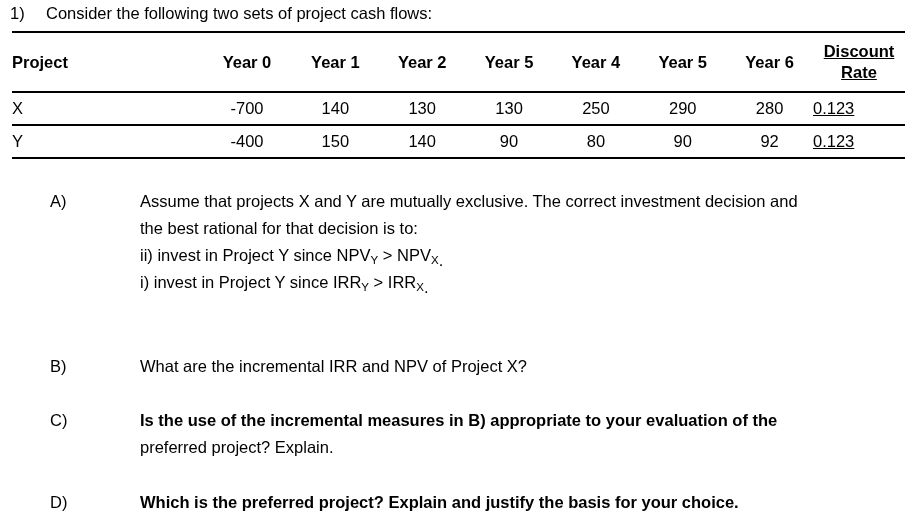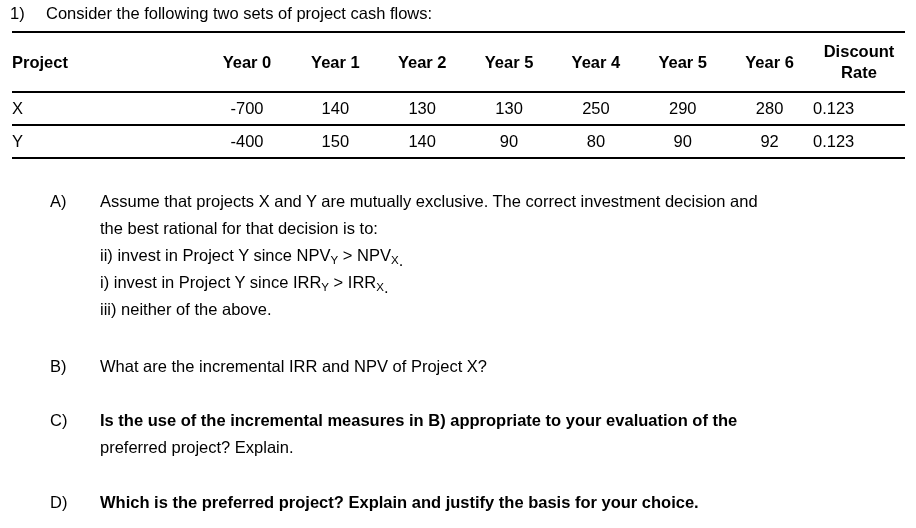--- a/index.html
+++ b/index.html
@@ -67,20 +67,21 @@
     text-align: left;
     padding-left: 7px;
     margin-left: 25px;
   }
   .cash-table th.c-num,
   .cash-table td.c-num {
     text-align: center;
   }
   .cash-table th.c-rate,
   .cash-table td.c-rate {
+    text-decoration: underline;
   }
   
   .cash-table { border-top: 2.5px solid #000; }
   .cash-table tr.head-row > th { border-bottom: 2.5px solid #000; }
   .cash-table tr.body-row > td { border-bottom: 2.5px solid #000; }
 
   
   col.w-project { width: 186px; }
   col.w-y0 { width: 88px; }
   col.w-y { width: 85px; }
@@ -96,20 +97,21 @@
     font-size: 16.5px;
     line-height: 27px;
   }
   .part-label {
     width: 50px;
     flex: 0 0 50px;
     padding-left: 2px;
   }
   .part-body {
     flex: 1 1 auto;
+    margin-left: 40px;
   }
   .part-line { white-space: nowrap; }
 
   #part-a { left: 48px; top: 188px; width: 858px; }
   #part-b { left: 48px; top: 353px; width: 858px; }
   #part-c { left: 48px; top: 407px; width: 820px; }
   #part-d { left: 48px; top: 489px; width: 858px; }
 
   sub {
     font-size: 0.70em;
@@ -189,21 +191,20 @@
     </tbody>
   </table>
 
   <div class="part" id="part-a">
     <span class="part-label">A)</span>
     <span class="part-body">
       <span class="part-line" style="display: block;">Assume that projects X and Y are mutually exclusive. The correct investment decision and</span>
       <span class="part-line" style="display: block;">the best rational for that decision is to:</span>
       <span class="part-line" style="display: block;"><span>ii) invest in Project Y since NPV</span><sub>Y</sub><span> &gt; NPV</span><sub>X</sub><span class="sub-period">.</span></span>
       <span class="part-line" style="display: block;"><span>i) invest in Project Y since IRR</span><sub>Y</sub><span> &gt; IRR</span><sub>X</sub><span class="sub-period">.</span></span>
-      <span class="part-line" style="display: block;">iii) neither of the above.</span>
     </span>
   </div>
 
   <div class="part" id="part-b">
     <span class="part-label">B)</span>
     <span class="part-body">
       <span class="part-line" style="display: block;">What are the incremental IRR and NPV of Project X?</span>
     </span>
   </div>
 

